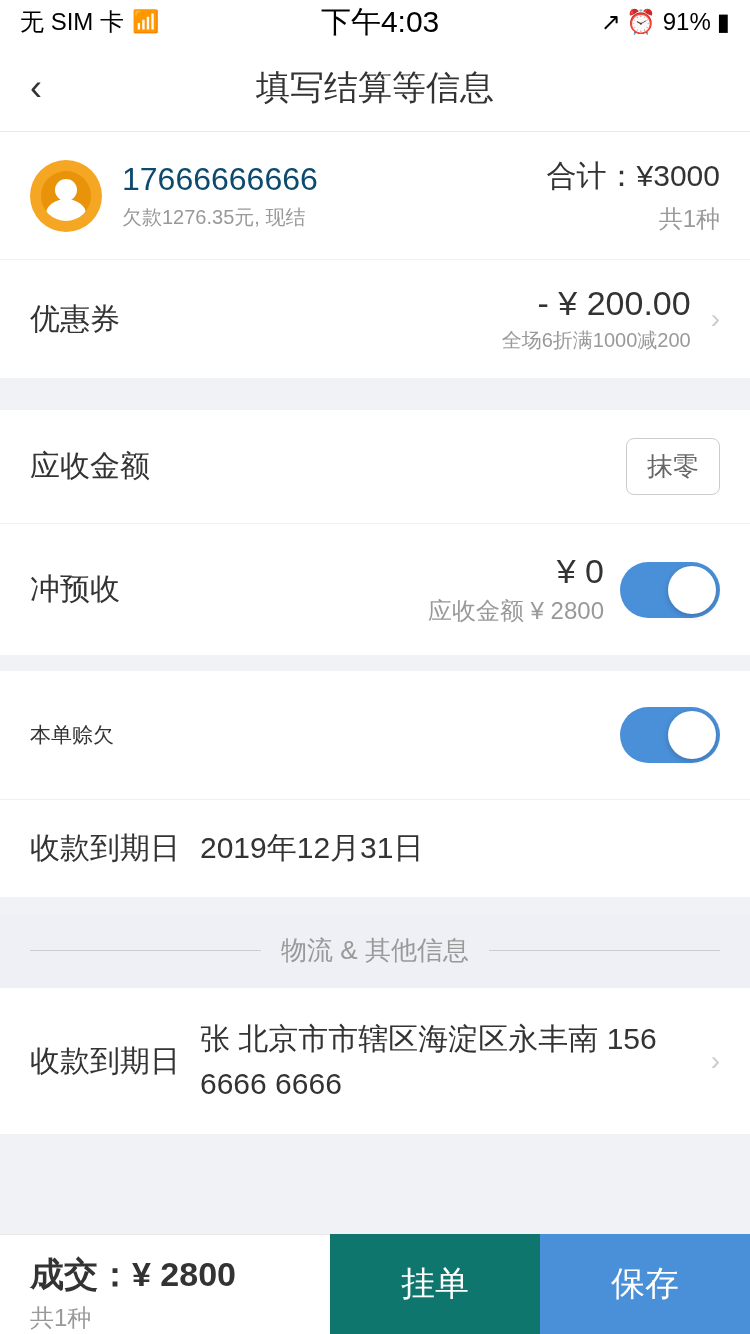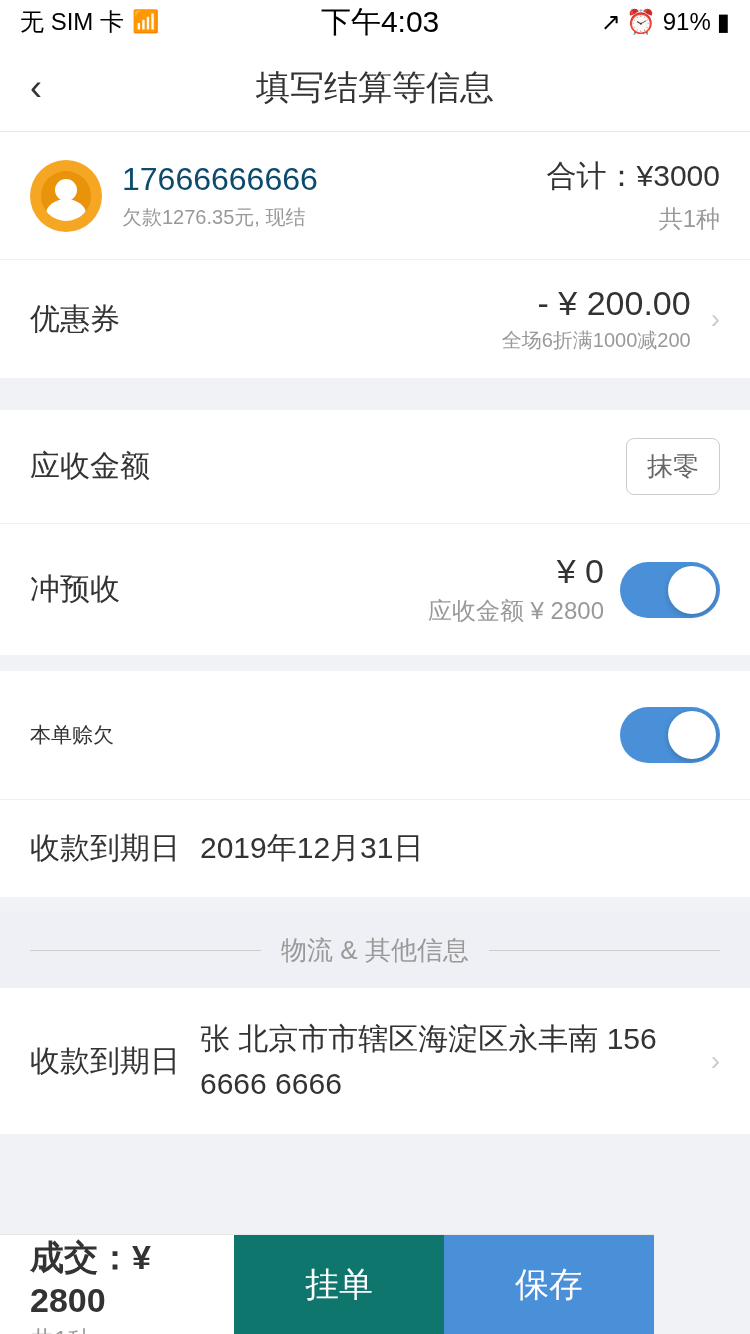--- a/index.html
+++ b/index.html
@@ -340,24 +340,24 @@
     
     .gray-area {
       background: #f0f2f5;
       height: 160px;
     }
 
     
     .bottom-bar {
       position: fixed;
       bottom: 0;
-      width: 654px;
+      width: 750px;
       height: 100px;
       display: flex;
-      align-items: flex-start;
+      align-items: flex-end;
       background: #fff;
       border-top: 1px solid #e8e8e8;
     }
     .bottom-info {
       flex: 1;
       padding: 0 30px;
     }
     .bottom-deal {
       font-size: 28px;
       color: #333;

